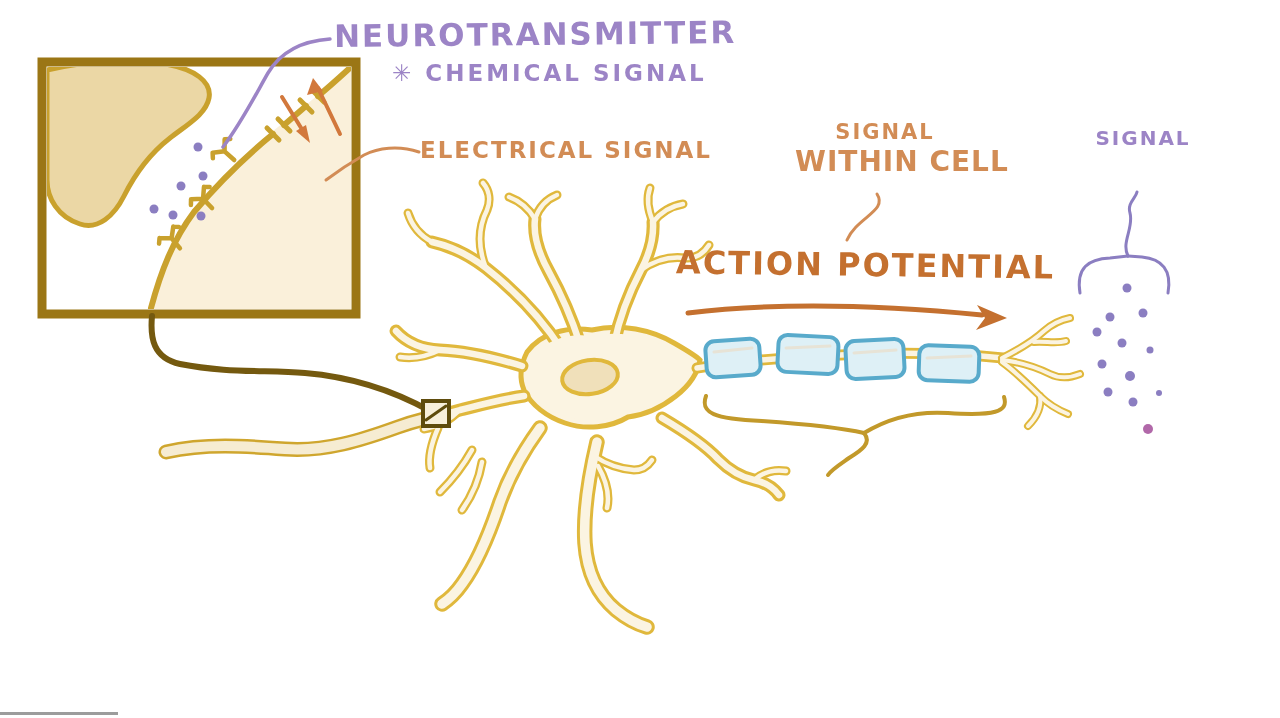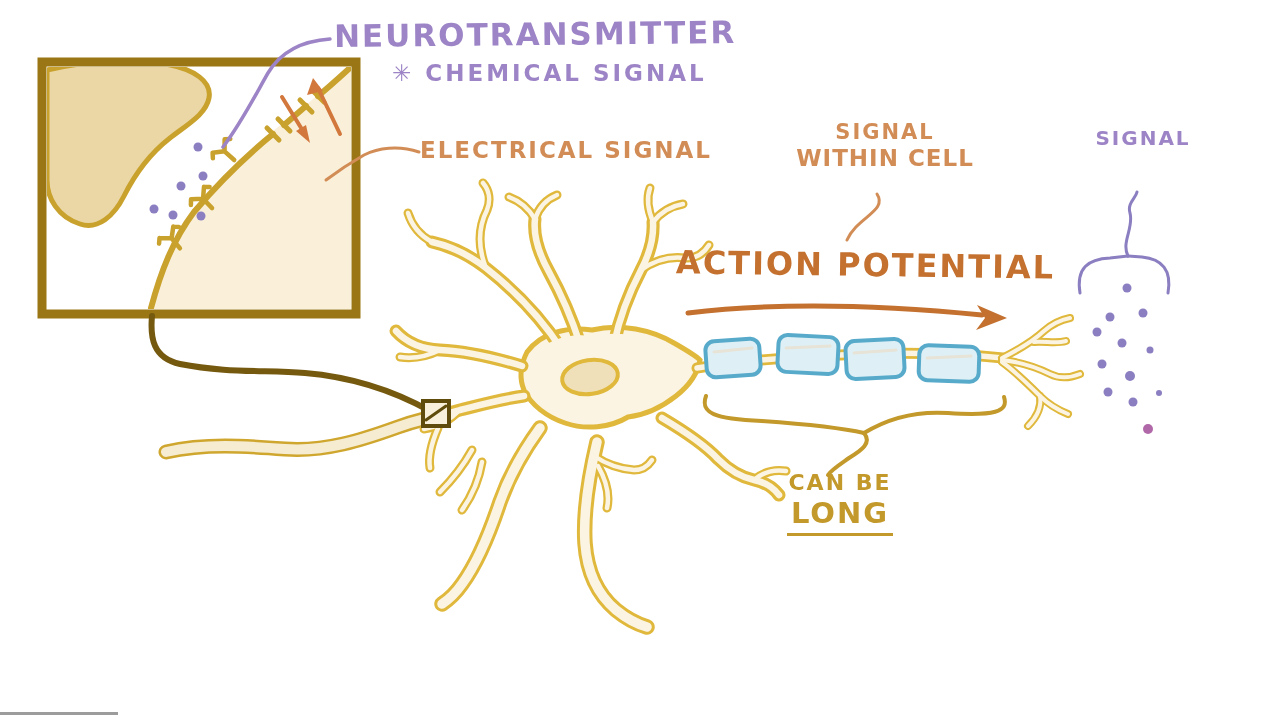--- a/index.html
+++ b/index.html
@@ -31,21 +31,21 @@
   .brace-purple{stroke:var(--dot_purple);stroke-width:3;fill:none;stroke-linecap:round}
   .ap-arrow{stroke:var(--label_orange_deep);stroke-width:5;fill:none;stroke-linecap:round}
   .ap-head{fill:var(--label_orange_deep)}
   
   .lbl{position:absolute;white-space:nowrap;font-weight:bold;}
   .lbl-neurotransmitter{left:334px;top:16px;font-size:31px;letter-spacing:2px;color:var(--label_purple);transform:rotate(-.6deg)}
   .lbl-chemical{left:392px;top:60px;font-size:23px;letter-spacing:3px;color:var(--label_purple)}
   .lbl-electrical{left:420px;top:137px;font-size:23px;letter-spacing:2px;color:var(--label_orange)}
   .lbl-within{left:795px;top:120px;width:180px;text-align:center;color:var(--label_orange);line-height:1.2}
   .lbl-within .l1{font-size:21px;letter-spacing:2px}
-  .lbl-within .l2{font-size:23px;letter-spacing:1px}
+  .lbl-within .l2{font-size:28px;letter-spacing:1px}
   .lbl-action{left:676px;top:246px;font-size:32px;letter-spacing:2px;color:var(--label_orange_deep);transform:rotate(.8deg)}
   .lbl-c2c{left:1058px;top:126px;width:170px;text-align:center;color:var(--label_purple);line-height:1.25}
   .lbl-c2c .l1{font-size:20px;letter-spacing:2px}
   .lbl-c2c .l2{font-size:20px;letter-spacing:1px}
   .lbl-long{left:770px;top:470px;width:140px;text-align:center;color:var(--label_gold);line-height:1.2}
   .lbl-long .l1{font-size:22px;letter-spacing:2px}
   .lbl-long .l2{font-size:29px;letter-spacing:2px;display:inline-block;border-bottom:3px solid var(--label_gold);padding:0 4px 2px}
   .progress{position:absolute;left:0;top:712px;width:118px;height:3px;background:var(--progress_gray)}
 </style>
 </head>
@@ -335,20 +335,16 @@
   <div class="l1">SIGNAL</div>
   <div class="l2">WITHIN CELL</div>
 </div>
 
 <div class="lbl lbl-action">ACTION POTENTIAL</div>
 
 <div class="lbl lbl-c2c">
   <div class="l1">SIGNAL</div>
 </div>
 
-<div class="lbl lbl-long">
-  <div class="l1">CAN BE</div>
-  <div class="l2">LONG</div>
+
+<div class="progress"></div>
+
 </div>
 
-<div class="progress"></div>
-
-</div>
-
 </body></html>

